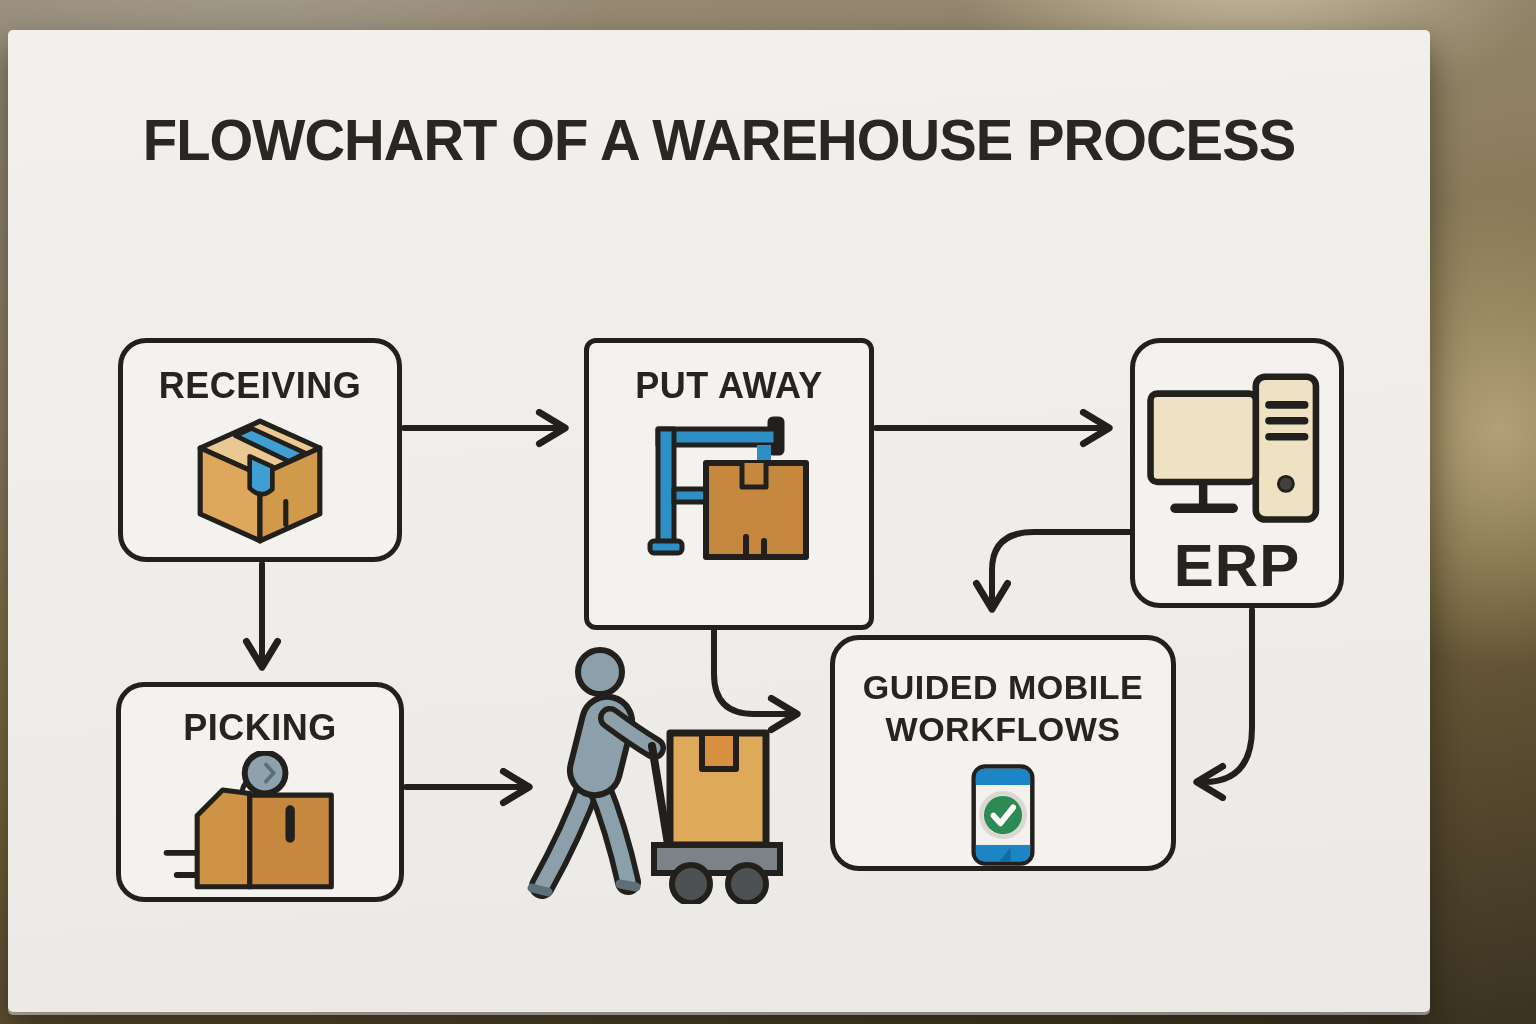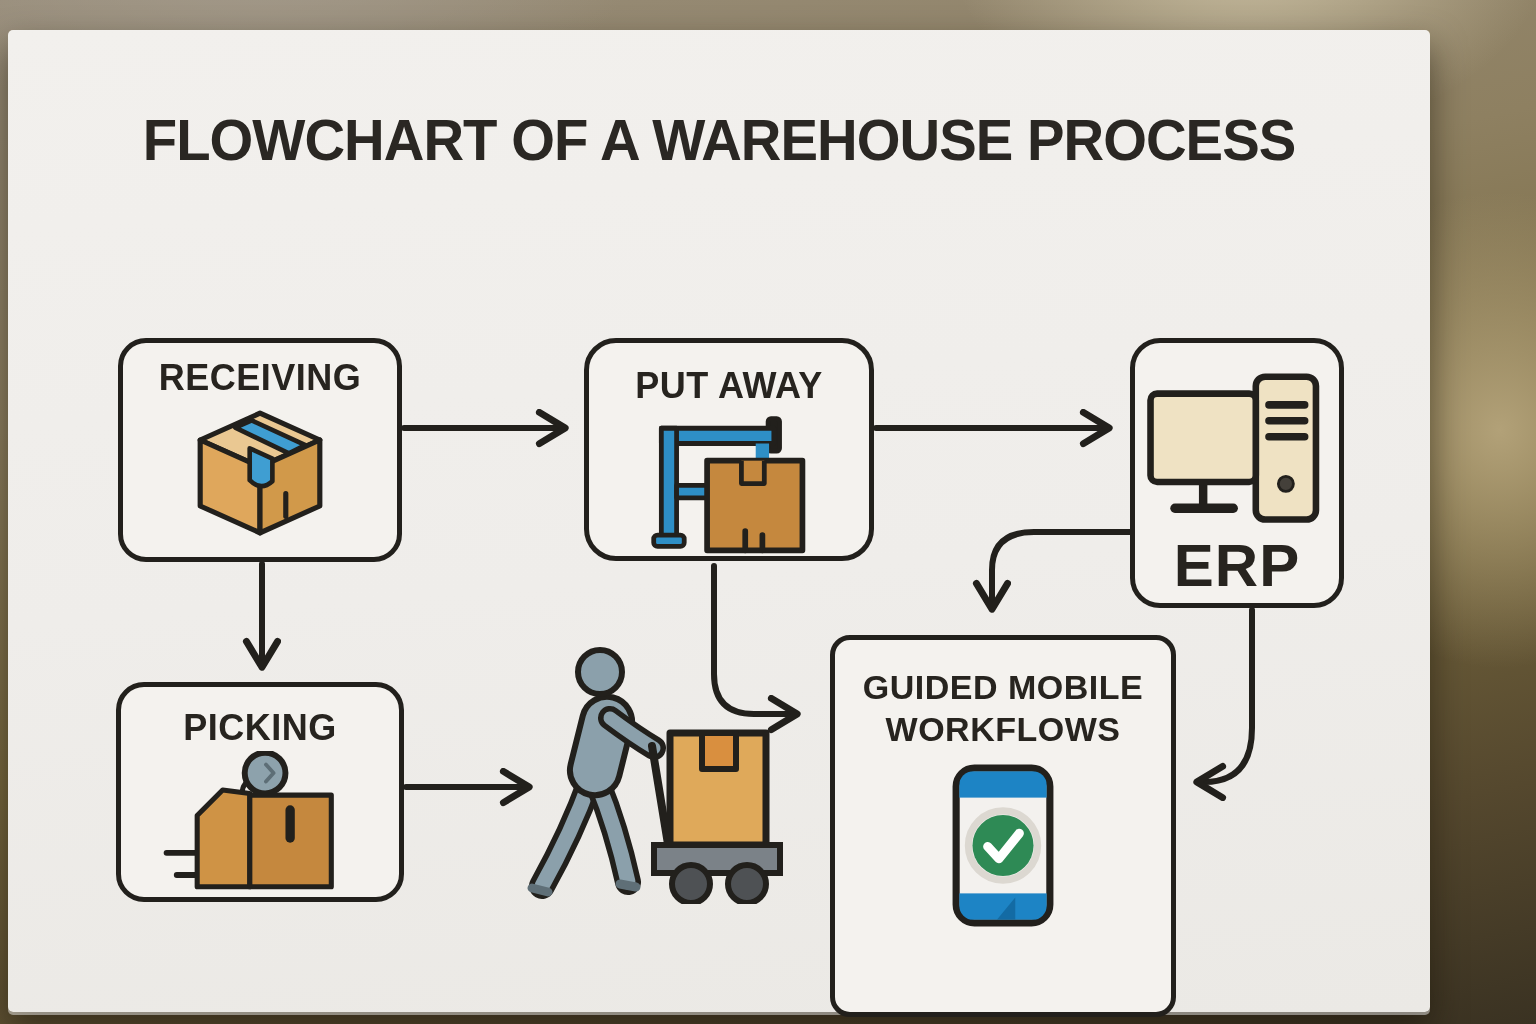--- a/index.html
+++ b/index.html
@@ -31,26 +31,26 @@
     position:absolute; left:0; right:0; top:160px; text-align:center;
     font-size:35px; font-weight:500; color:#34312c; line-height:49px;
   }
 
   .node {
     position:absolute; border:5px solid #22201c; background:#f4f2ee;
     display:flex; flex-direction:column; align-items:center;
   }
   .node-label { font-weight:700; font-size:36px; letter-spacing:.5px; color:#27241f; }
 
-  .node-receiving { left:110px; top:308px; width:284px; height:224px; border-radius:28px; padding-top:14px;text-align:center; }
-  .node-putaway   { left:576px; top:308px; width:290px; height:223px; border-radius:32px; padding-top:22px; }
+  .node-receiving { left:110px; top:308px; width:284px; height:224px; border-radius:28px; padding-top:22px;text-align:center; }
+  .node-putaway   { left:576px; top:308px; width:290px; height:292px; border-radius:12px; padding-top:22px; }
   .node-erp       { left:1122px; top:308px; width:214px; height:270px; border-radius:30px; padding-top:28px; }
   .node-erp .node-label { font-size:60px; letter-spacing:1px; margin-top:2px; }
   .node-picking   { left:108px; top:652px; width:288px; height:220px; border-radius:28px; padding-top:20px; }
-  .node-gmw       { left:822px; top:605px; width:346px; height:382px; border-radius:20px; padding-top:26px; }
+  .node-gmw       { left:822px; top:605px; width:346px; height:236px; border-radius:29px; padding-top:26px; }
   .node-gmw .node-label { font-size:34px; line-height:42px; letter-spacing:.5px; text-align:center; }
 
   .arrows { position:absolute; left:0; top:0; width:1422px; height:982px; pointer-events:none; }
 
   .worker-cart { position:absolute; left:510px; top:606px; width:280px; height:268px; }
 
   .icon { display:block; }
 </style>
 </head>
 <body>

